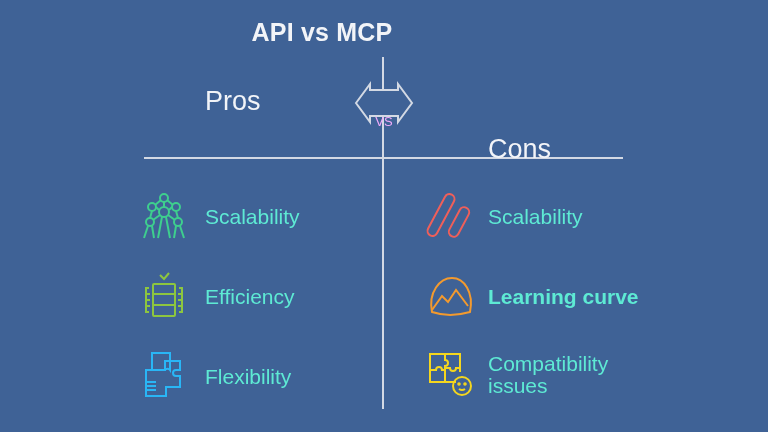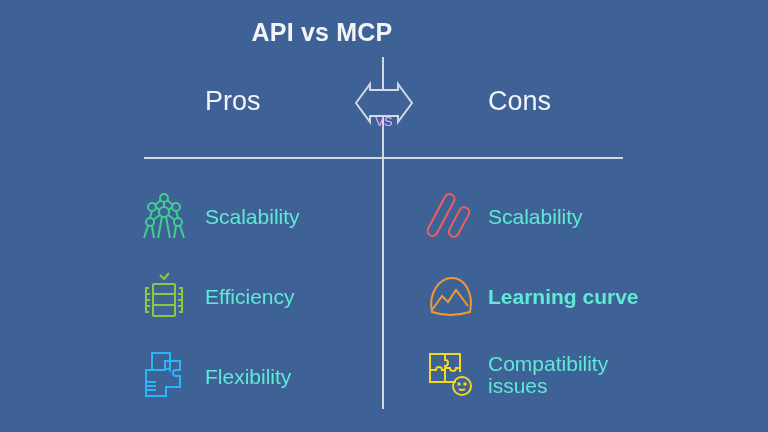--- a/index.html
+++ b/index.html
@@ -10,21 +10,21 @@
     color:#f2f4f8;
     position:relative;
   }
   .abs { position:absolute; }
   .title {
     left:0; width:644px; top:18px; text-align:center;
     font-size:25px; font-weight:bold; letter-spacing:0.2px;
   }
   .col-head { top:86px; font-size:27px; font-weight:normal; }
   .pros-head { left:205px; }
-  .cons-head { left:488px; }
+  .cons-head { left:488px;margin-top:48px; }
   .vline { left:382px; top:57px; width:2px; height:352px; background:#d3d9e4; }
   .hline { left:144px; top:157px; width:479px; height:2px; background:#d3d9e4; }
   .vs-badge { left:354px; top:78px; width:60px; height:50px; }
   .vs-text {
     left:354px; top:94px; width:60px; text-align:center;
     font-size:13px; color:#f0abfc;margin-top:20px;
   }
   .item-label { font-size:21px; color:#5eead4; line-height:22px; }
   .icon { width:48px; height:48px; }
 </style>

